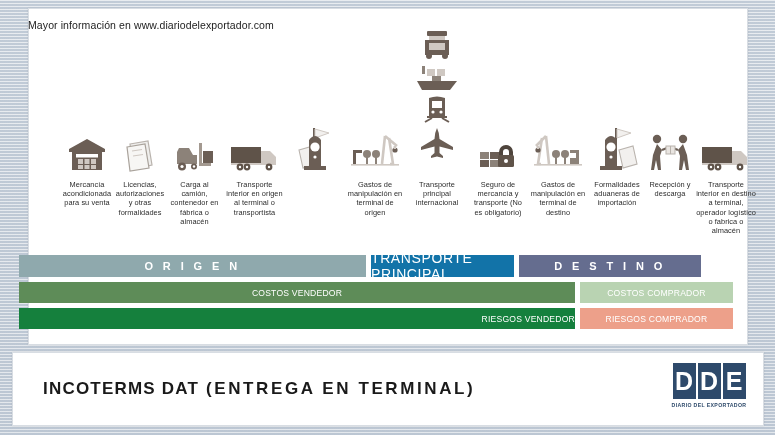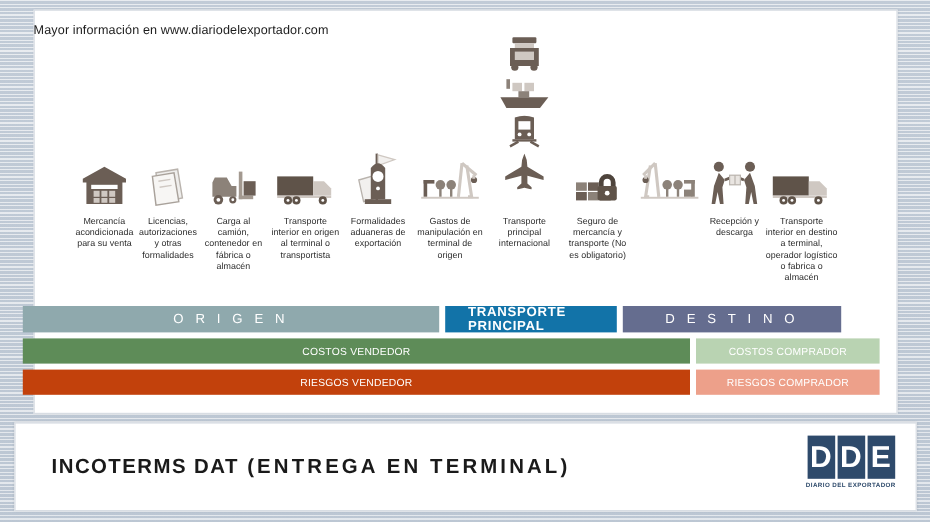--- a/index.html
+++ b/index.html
@@ -74,32 +74,32 @@
   }
 
   
   #bars{position:absolute;left:19px;top:255px;width:714px;}
   .bar-row{display:flex;height:22px;margin-bottom:5px;}
   .bar{
     display:flex;align-items:center;justify-content:center;
     color:#ffffff;box-sizing:border-box;
   }
   .phase{
-    font-size:11px;letter-spacing:3.4px;font-weight:400;
-  }
-  .phase.strong{font-size:11px;letter-spacing:.6px;font-weight:700;padding-left:19px;}
+    font-size:11px;letter-spacing:3.4px;font-weight:700;
+  }
+  .phase.strong{font-size:14px;letter-spacing:.6px;font-weight:400;}
   .bar-origen{background:#8fa9ad;}
   .bar-transporte{background:#1273a8;}
   .bar-destino{background:#656d8f;}
   .gap{background:transparent;}
 
   #row-costos,#row-riesgos{height:21px;}
   .bar-cost-v{background:#5e8c58;text-align:center;}
   .bar-cost-c{background:#b9d3b2;}
-  .bar-risk-v{background:#c2410c;}
+  .bar-risk-v{background:#15803d;justify-content:flex-end;}
   .bar-risk-c{background:#eda08a;}
   .cost-label{font-size:8.6px;letter-spacing:.2px;color:#ffffff;}
 
   
   #title-text{
     position:absolute;left:30px;top:0;height:72px;
     display:flex;align-items:center;
     font-size:17px;color:#1a1a1a;letter-spacing:.2px;
     white-space:nowrap;
   }
@@ -202,21 +202,20 @@
         <svg width="44" height="46" viewBox="0 0 44 46">
           <path d="M6 24 L20 20 L24 38 L10 42 Z" fill="#f2f0ee" stroke="#b9b3ad" stroke-width="1.1"></path>
           <rect x="20" y="2" width="2" height="42" fill="#6b5e55"></rect>
           <path d="M22 3 L36 7 L22 12 Z" fill="#f2f0ee" stroke="#cfc8c2" stroke-width="1"></path>
           <path d="M16 14 Q22 6 28 14 L28 40 L16 40 Z" fill="#6b5e55"></path>
           <circle cx="22" cy="21" r="4.6" fill="#fff"></circle>
           <circle cx="22" cy="31" r="1.6" fill="#fff"></circle>
           <rect x="11" y="40" width="22" height="4" fill="#6b5e55"></rect>
         </svg>
       </div>
-      <div class="col-label">Formalidades aduaneras de exportación</div>
     </div>
 
     <div class="col" style="width:62px">
       <div class="icon-slot">
         <svg width="52" height="42" viewBox="0 0 52 42">
           <path d="M36 6 L48 16" stroke="#cfc8c2" stroke-width="2.6"></path>
           <path d="M36 6 L33 34" stroke="#cfc8c2" stroke-width="2.6"></path>
           <path d="M41 34 L44 34 L40 8" stroke="#cfc8c2" stroke-width="2.6" fill="none"></path>
           <circle cx="46" cy="20" r="2.6" fill="#6b5e55"></circle>
           <rect x="44.6" y="16" width="2.4" height="3" fill="#cfc8c2"></rect>
@@ -292,22 +291,37 @@
           <circle cx="24" cy="24" r="4" fill="#8c8279"></circle>
             <rect x="23" y="26" width="2" height="8" fill="#8c8279"></rect>
           <circle cx="33" cy="24" r="4" fill="#8c8279"></circle>
             <rect x="32" y="26" width="2" height="8" fill="#8c8279"></rect>
           <rect x="44" y="20" width="3" height="14" fill="#8c8279"></rect>
           <rect x="38" y="20" width="9" height="3" fill="#8c8279"></rect>
           <rect x="38" y="28" width="7" height="6" fill="#8c8279"></rect>
           <rect x="2" y="34" width="48" height="1.6" fill="#cfc8c2"></rect>
         </svg>
       </div>
-    </div>
-
+      <div class="col-label">Gastos de manipulación en terminal de destino</div>
+    </div>
+
+    <div class="col" style="width:58px">
+      <div class="icon-slot">
+        <svg width="46" height="46" viewBox="0 0 46 46">
+          <path d="M25 24 L39 20 L43 38 L29 42 Z" fill="#f2f0ee" stroke="#b9b3ad" stroke-width="1.1"></path>
+          <rect x="21" y="2" width="2" height="42" fill="#6b5e55"></rect>
+          <path d="M23 3 L37 7 L23 12 Z" fill="#f2f0ee" stroke="#cfc8c2" stroke-width="1"></path>
+          <path d="M11 14 Q17 6 23 14 L23 40 L11 40 Z" fill="#6b5e55"></path>
+          <circle cx="17" cy="21" r="4.6" fill="#fff"></circle>
+          <circle cx="17" cy="31" r="1.6" fill="#fff"></circle>
+          <rect x="6" y="40" width="22" height="4" fill="#6b5e55"></rect>
+        </svg>
+      </div>
+      <div class="col-label">Formalidades aduaneras de importación</div>
+    </div>
 
     <div class="col" style="width:48px">
       <div class="icon-slot">
         <svg width="44" height="38" viewBox="0 0 44 38">
           <circle cx="9" cy="5" r="4.2" fill="#6b5e55"></circle>
           <path d="M9 10 L14 16 L12 22 L13 36 L10 36 L8 26 L6 36 L3 36 L5 21 Z" fill="#6b5e55"></path>
           <circle cx="35" cy="5" r="4.2" fill="#6b5e55"></circle>
           <path d="M35 10 L30 16 L32 22 L31 36 L34 36 L36 26 L38 36 L41 36 L39 21 Z" fill="#6b5e55"></path>
           <path d="M14 16 L19 14 M30 16 L25 14" stroke="#6b5e55" stroke-width="2.4"></path>
           <rect x="18" y="12" width="9" height="8" fill="#e9e5e1" stroke="#b9b3ad" stroke-width="1"></rect>

